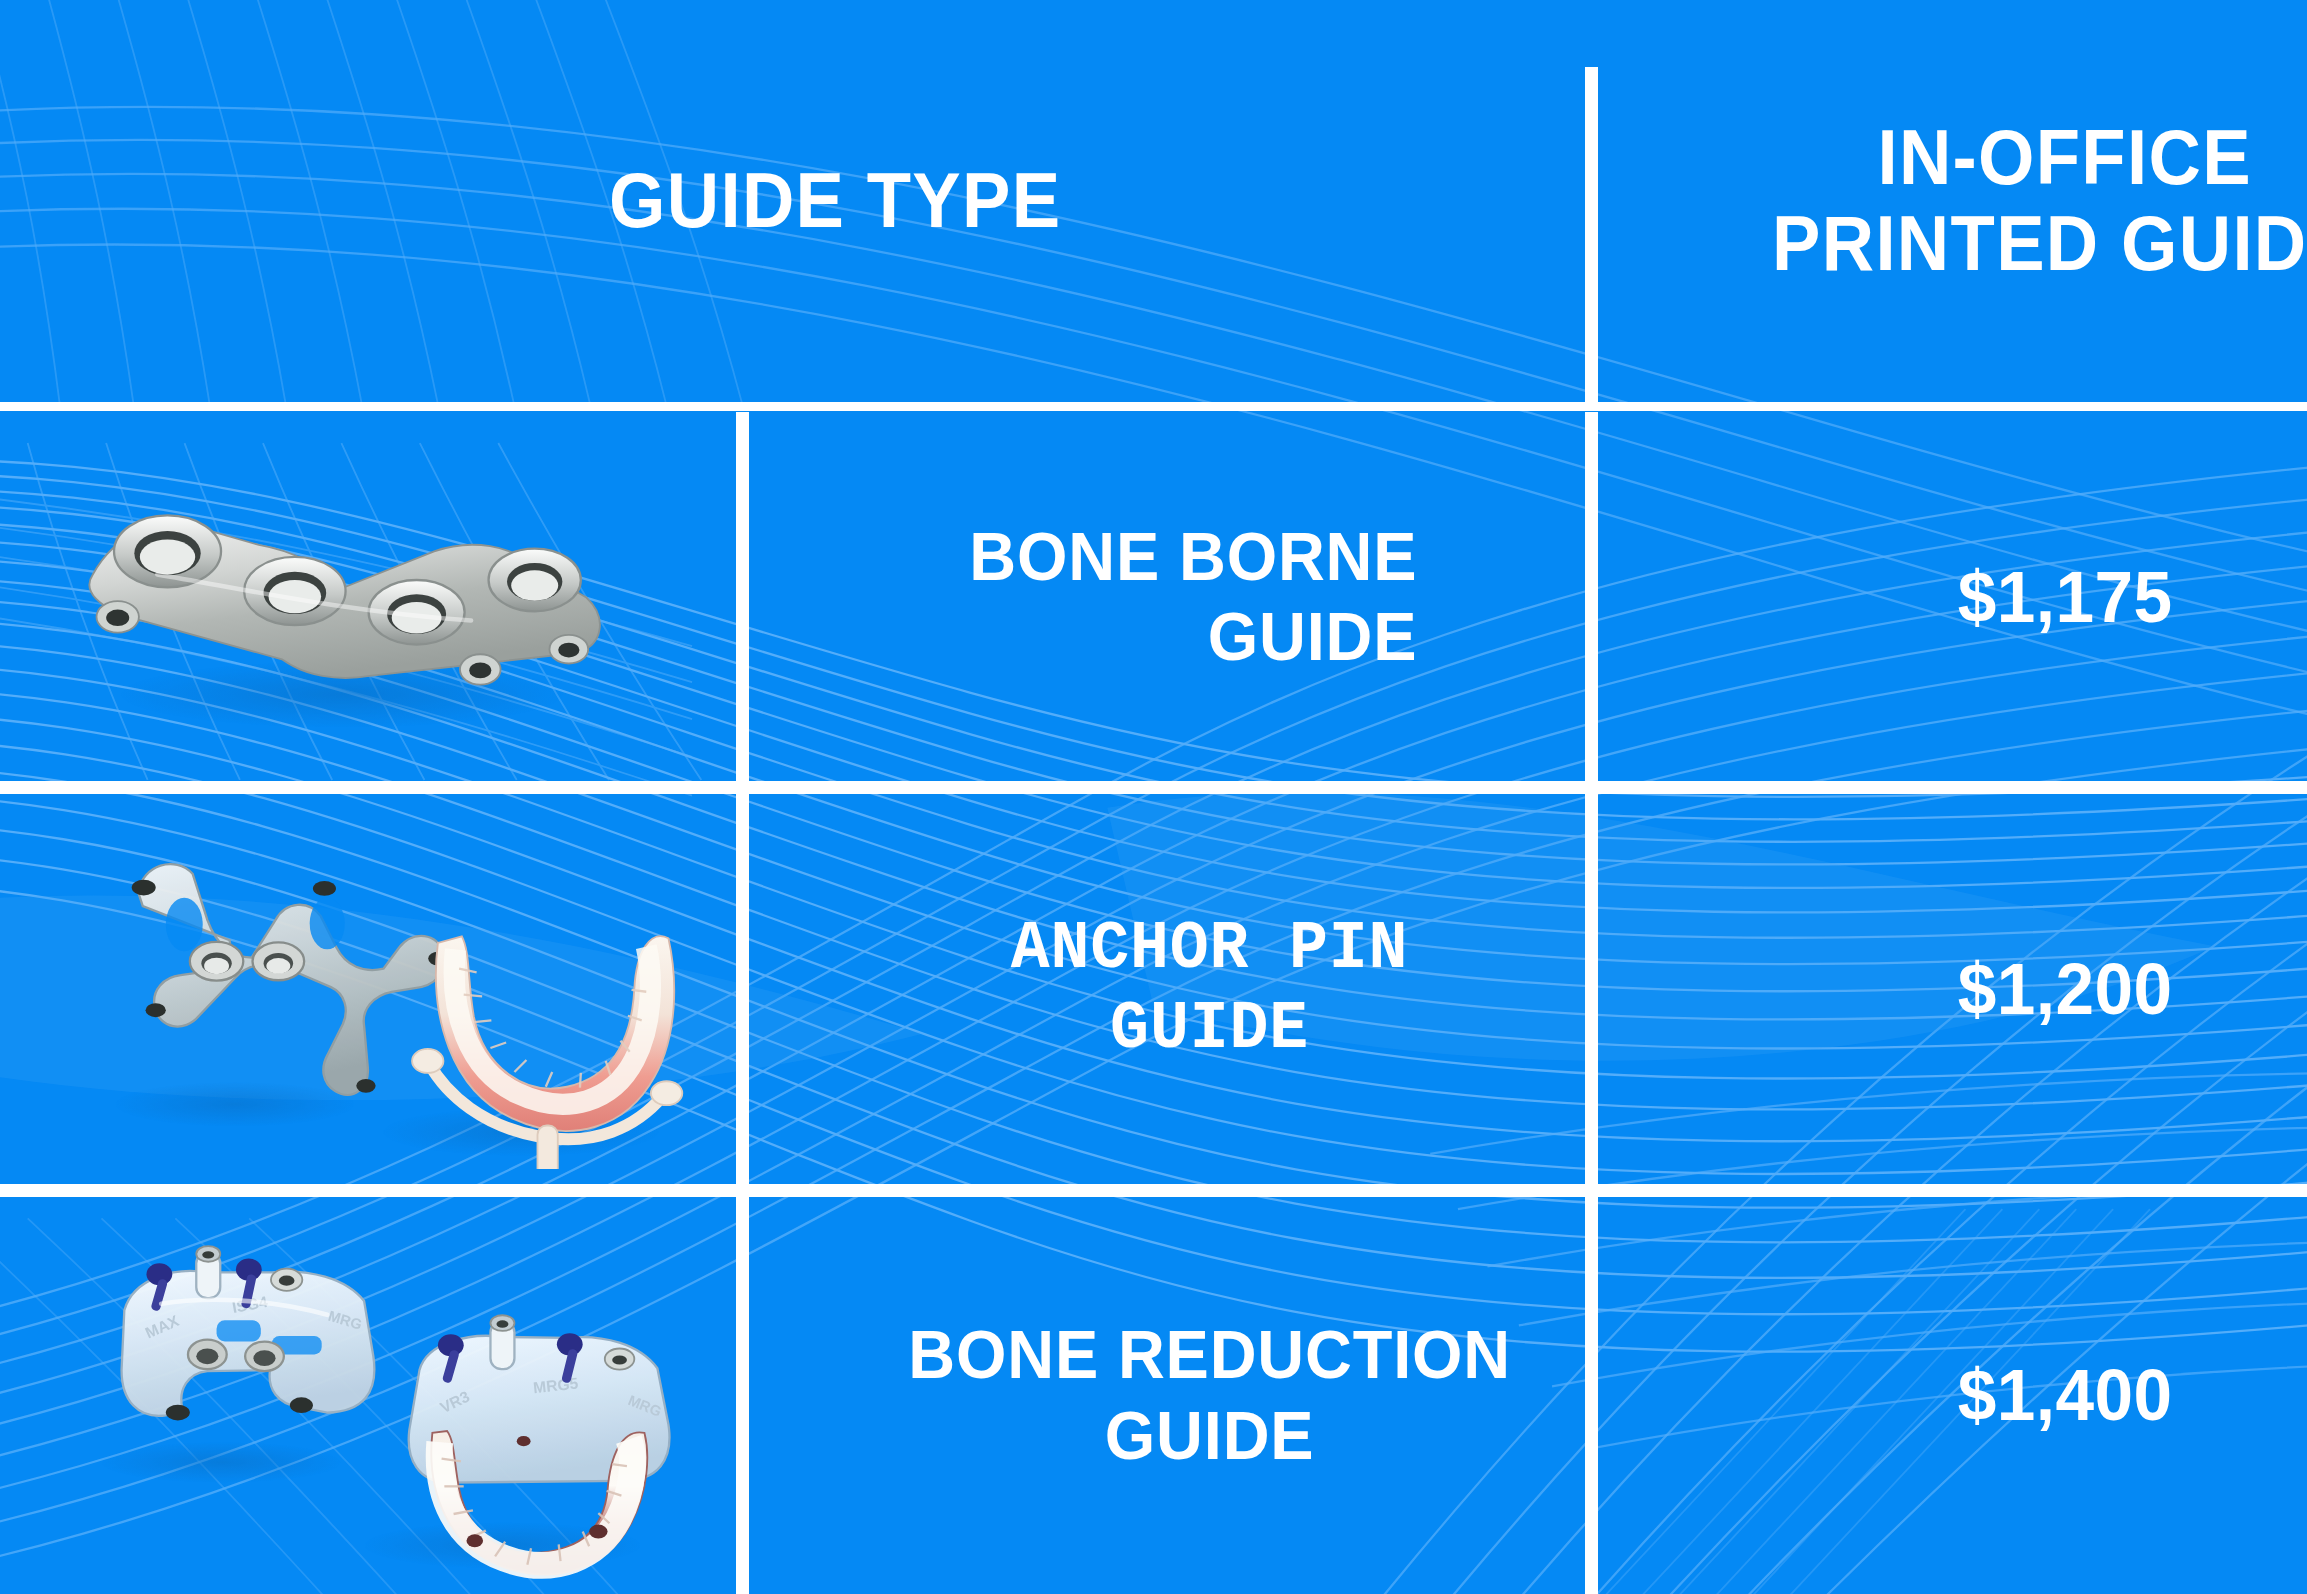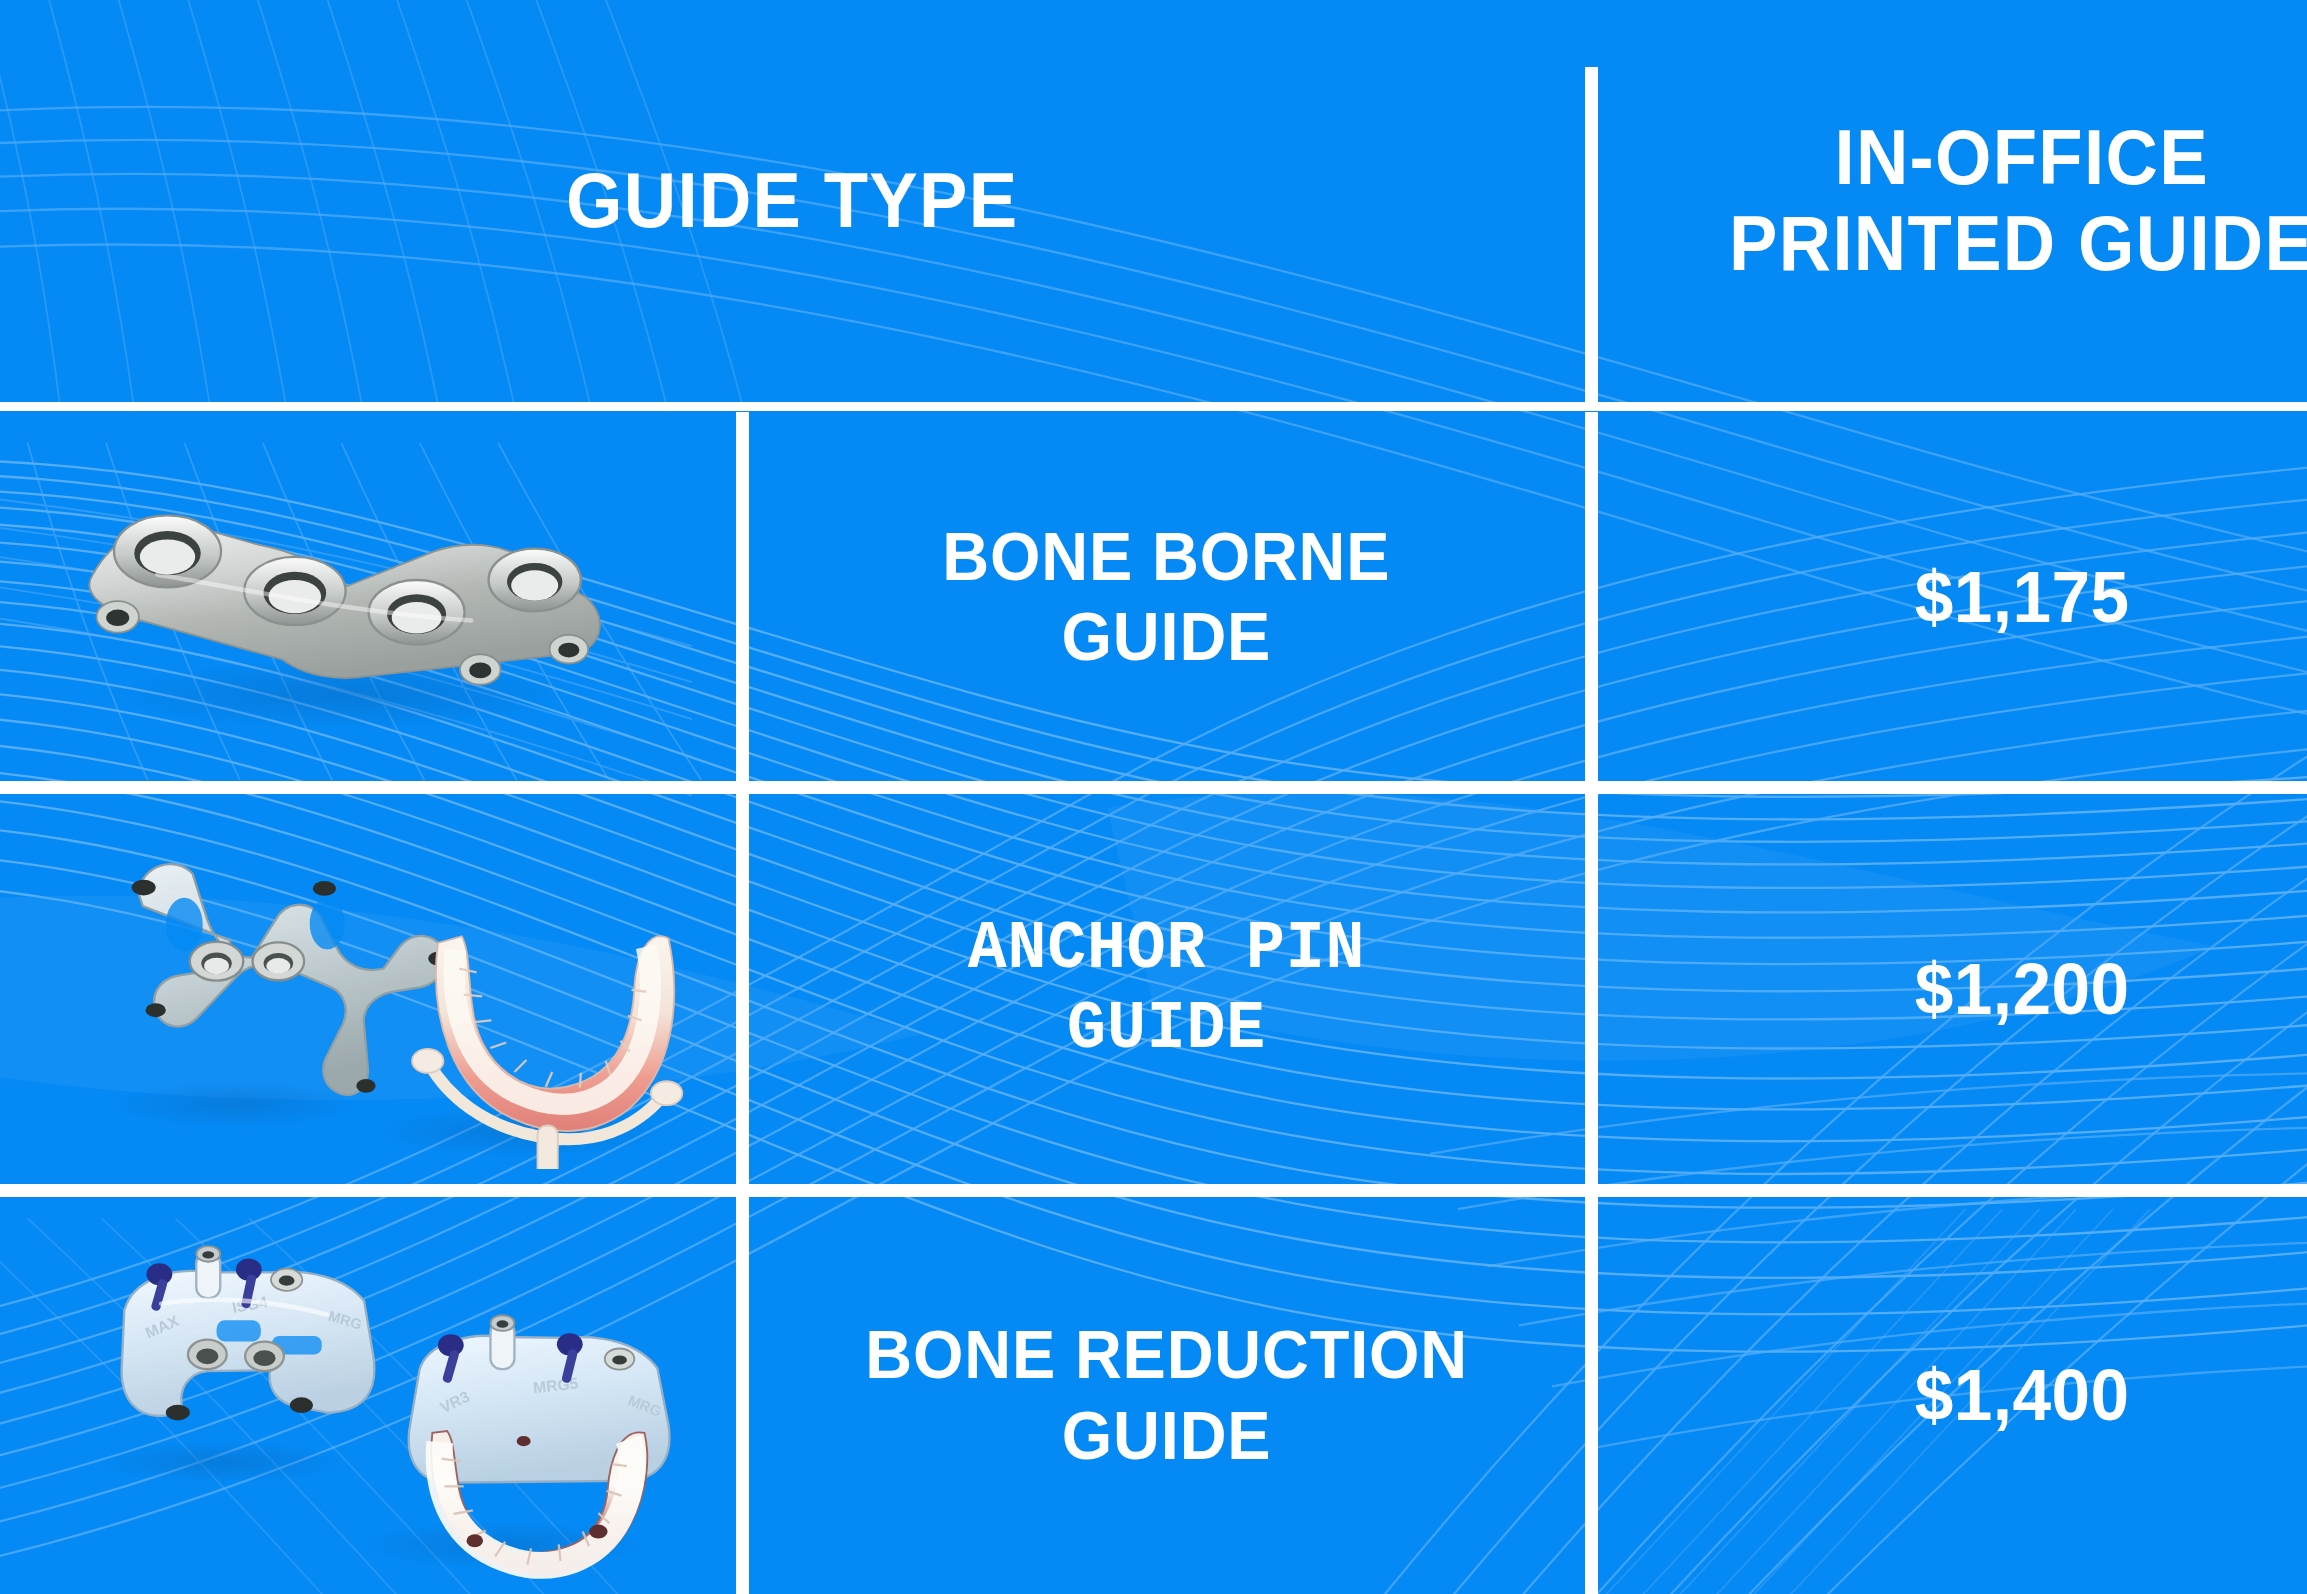--- a/index.html
+++ b/index.html
@@ -30,20 +30,21 @@
     position:absolute;
     display:flex;
     align-items:center;
     justify-content:center;
     color:#ffffff;
     text-align:center;
     font-weight:700;
     letter-spacing:0.2px;
     line-height:1.08;
     text-transform:uppercase;
+    margin-left:43px;
   }
 
   .hdr-label {
     font-size:78px;
     font-weight:800;
     letter-spacing:1.4px;
     line-height:1.1;
     white-space:pre-line;
     transform:scaleX(0.93);
   }
@@ -284,21 +285,21 @@
       </g>
       <g>
         <ellipse cx="1192" cy="462" rx="42" ry="31" fill="#cfd4d1" stroke="#8a908e" stroke-width="4"></ellipse>
         <ellipse cx="1192" cy="464" rx="23" ry="16" fill="#2e3432"></ellipse>
       </g>
 
       <path d="M300,300 C480,330 700,380 980,400" stroke="#ffffff" stroke-width="10" fill="none" opacity="0.45" stroke-linecap="round"></path>
     </svg>
   </div>
 
-  <div class="cell" style="left:748px; top:412px; width:837px; height:370px;">
+  <div class="cell" style="left:732px; top:412px; width:837px; height:370px;text-align:right;">
     <span class="guide-name">BONE BORNE
 GUIDE</span>
   </div>
 
   <div class="cell" style="left:1598px; top:412px; width:848px; height:370px;">
     <span class="price">$1,175</span>
   </div>
 
   <div class="product-cell" style="left:0px; top:794px; width:736px; height:390px; padding-left:69px;">
     <svg width="664" height="360" viewBox="0 0 1440 780">

